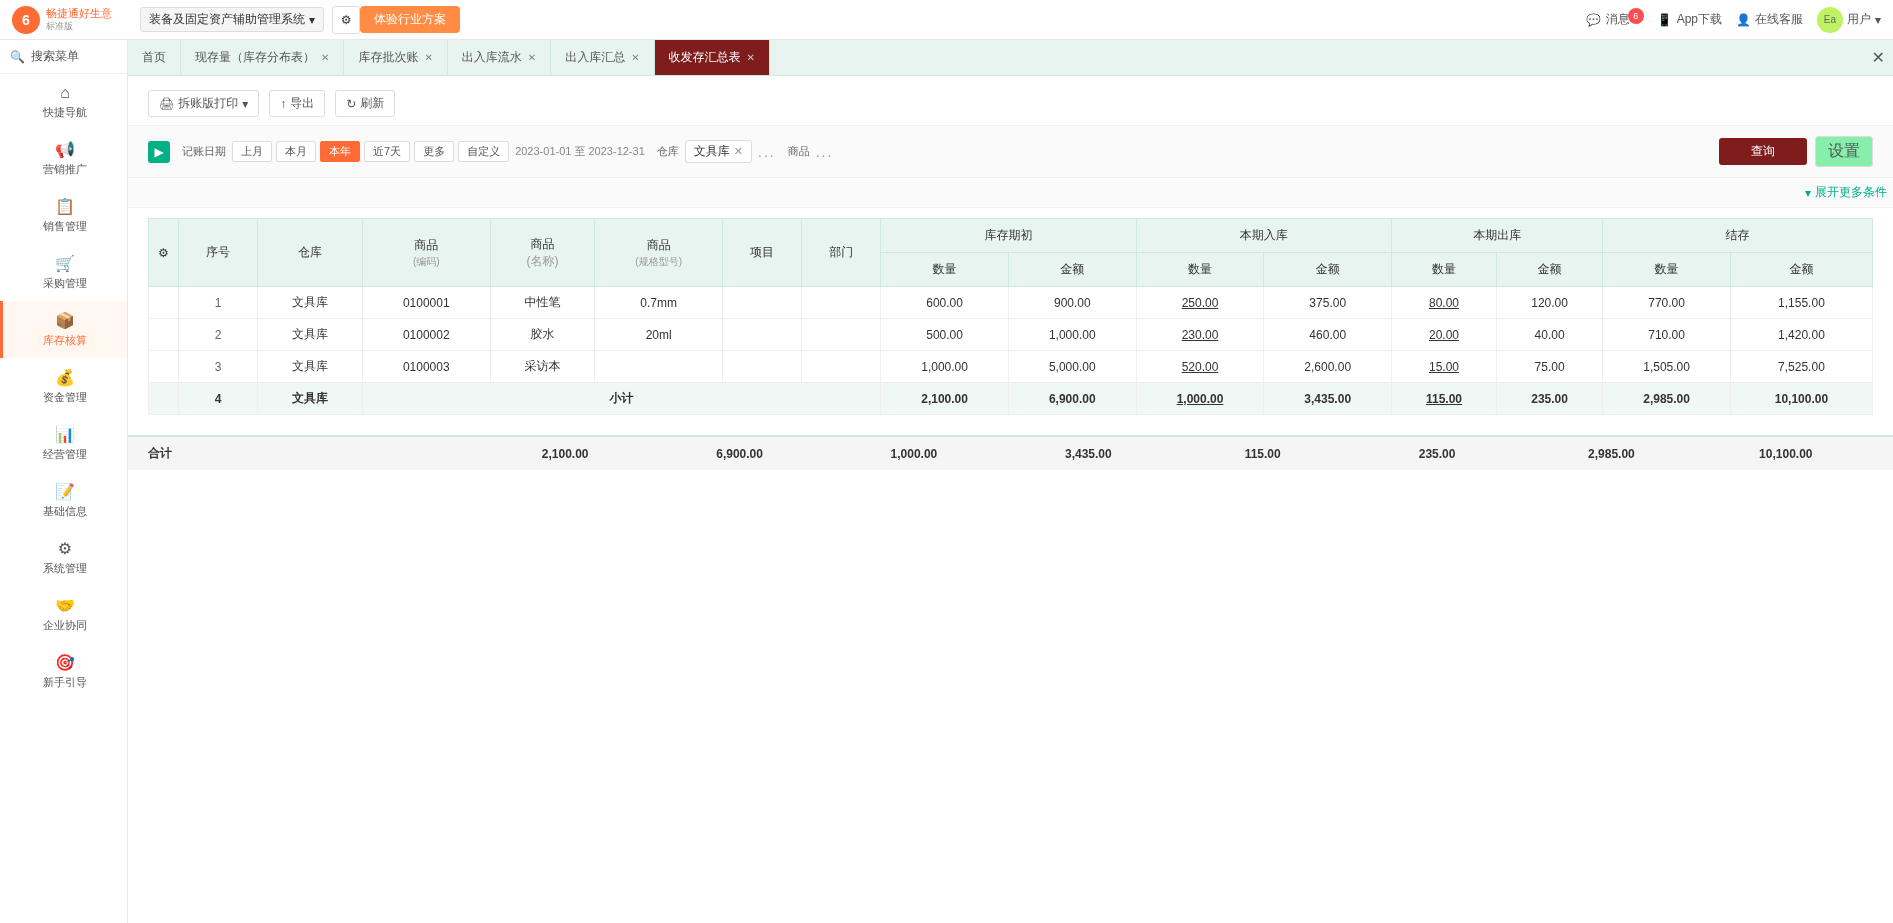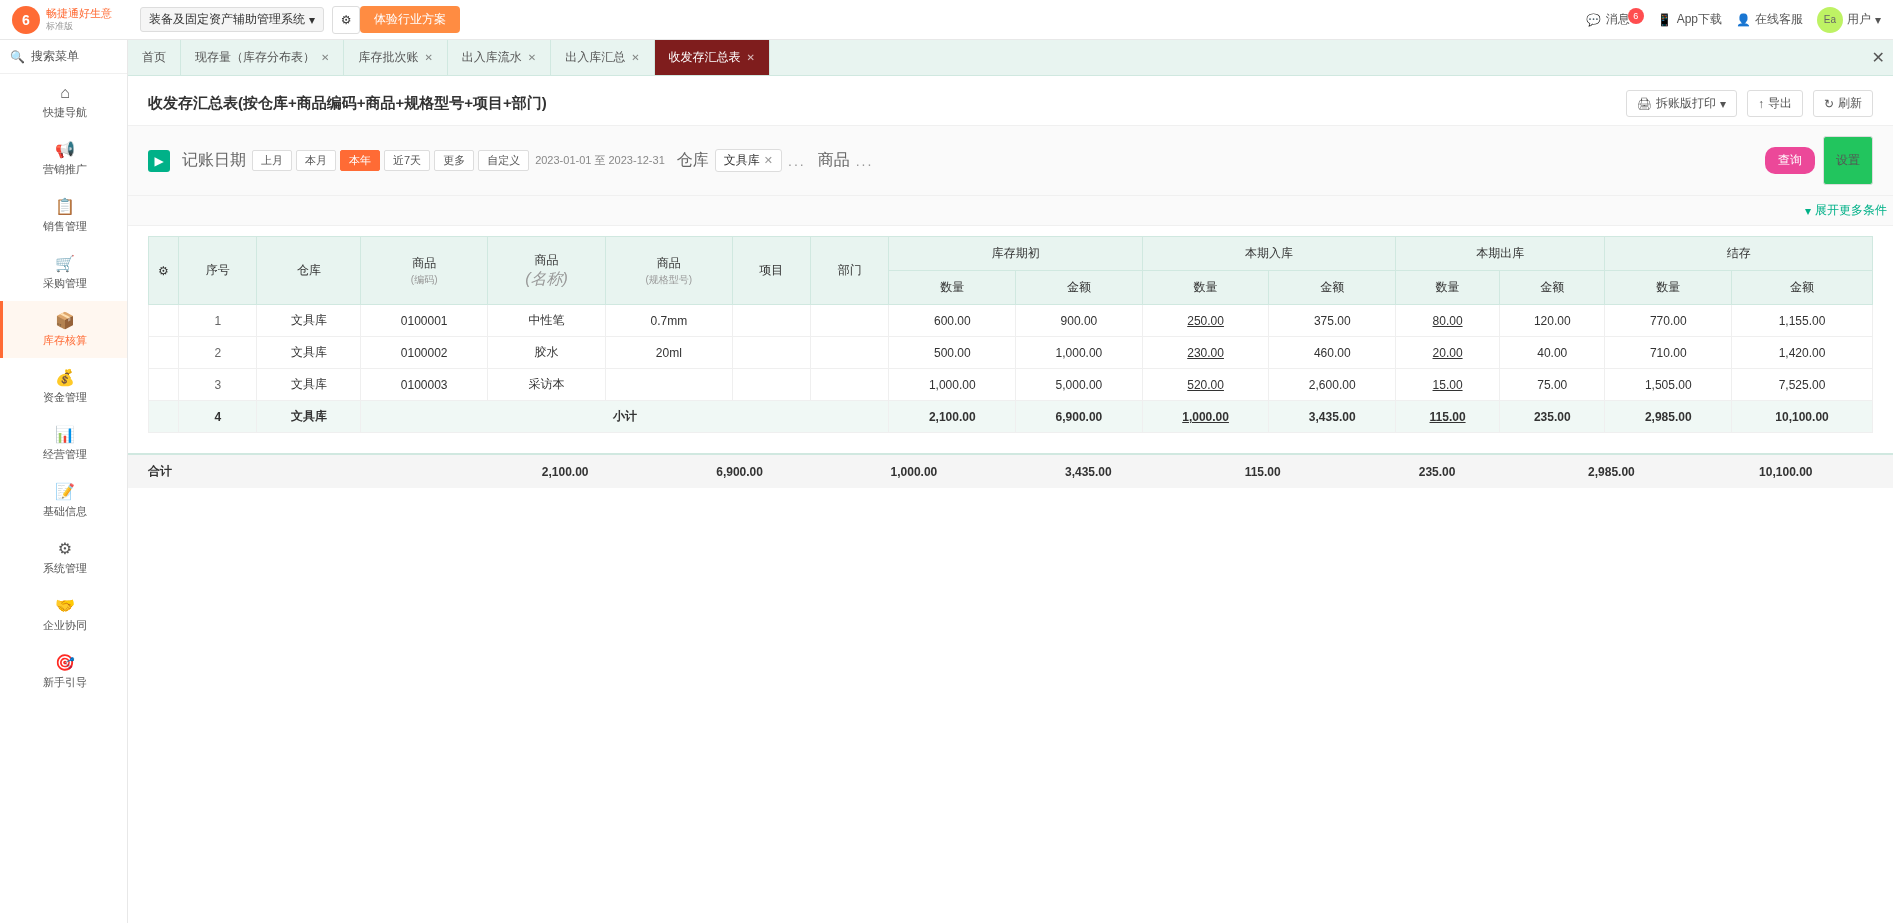--- a/index.html
+++ b/index.html
@@ -39,34 +39,34 @@
     .tab-bar-end { margin-left: auto; padding-right: 8px; cursor: pointer; color: #555; font-size: 16px; }
 
     
     .page-content { flex: 1; background: #fff; padding: 0; overflow-y: auto; }
     .page-title { font-size: 15px; font-weight: bold; color: #333; }
 
     
     .filter-bar { display: flex; align-items: center; padding: 10px 20px; background: #fafafa; border-bottom: 1px solid #f0f0f0; gap: 12px; flex-wrap: wrap; }
     .filter-arrow { background: #00b188; color: white; width: 22px; height: 22px; border-radius: 3px; display: flex; align-items: center; justify-content: center; cursor: pointer; flex-shrink: 0; }
     .filter-group { display: flex; align-items: center; gap: 6px; }
-    .filter-label { color: #666; font-size: 16px; }
+    .filter-label { color: #666; font-size: 11px; }
     .date-buttons { display: flex; gap: 4px; align-items: center; }
     .date-btn { padding: 2px 8px; border: 1px solid #ddd; border-radius: 2px; cursor: pointer; font-size: 11px; color: #555; background: #fff; }
     .date-btn.active { background: #ff6b35; color: white; border-color: #ff6b35; }
     .date-range { font-size: 11px; color: #888; }
     .warehouse-tag { display: flex; align-items: center; gap: 4px; background: #fff; border: 1px solid #ddd; border-radius: 3px; padding: 2px 8px; }
     .tag-close { cursor: pointer; color: #999; font-size: 11px; }
     .filter-more { color: #999; cursor: pointer; font-size: 14px; letter-spacing: 2px; }
     .expand-btn { display: flex; align-items: center; gap: 4px; color: #00b188; cursor: pointer; font-size: 12px; margin-left: auto; }
 
     
     .action-btn { display: flex; align-items: center; gap: 4px; padding: 4px 10px; border: 1px solid #ddd; border-radius: 3px; cursor: pointer; font-size: 12px; color: #555; background: #fff; }
-    .query-btn { background: #ec4899; color: white; border: none; border-radius: 10px; padding: 5px 13px; cursor: pointer; font-size: 12px; }
-    .set-btn { background: #22c55e; color: #555; border: 1px solid #ddd; border-radius: 3px; padding: 15px 12px; cursor: pointer; font-size: 12px; }
+    .query-btn { background: #7f1d1d; color: white; border: none; border-radius: 3px; padding: 5px 32px; cursor: pointer; font-size: 12px; }
+    .set-btn { background: #86efac; color: #555; border: 1px solid #ddd; border-radius: 3px; padding: 4px 12px; cursor: pointer; font-size: 16px; }
 
     
     .table-wrapper { padding: 0 20px 20px; }
     table { width: 100%; border-collapse: collapse; margin-top: 10px; }
     thead tr { background: #e8f4f0; }
     thead th { padding: 8px 6px; text-align: center; font-size: 12px; color: #333; font-weight: normal; border: 1px solid #d0e8e0; white-space: nowrap; }
     tbody tr { border-bottom: 1px solid #f0f0f0; }
     tbody tr.subtotal { background: #f0f8f5; font-weight: bold; }
     td { padding: 7px 6px; text-align: center; font-size: 12px; color: #333; border: 1px solid #efefef; }
     td.underline { text-decoration: underline; cursor: pointer; color: #333; }
@@ -194,21 +194,20 @@
         <div class="tab active">
           <span>收发存汇总表</span>
           <span class="tab-close">✕</span>
         </div>
         <div class="tab-bar-end">✕</div>
       </div>
 
       <div class="page-content">
 
         <div style="padding: 14px 20px 8px; display: flex; align-items: center; justify-content: space-between; border-bottom: 1px solid #f0f0f0;">
-          <h2 class="page-title">收发存汇总表(按仓库+商品编码+商品+规格型号+项目+部门)</h2>
           <div style="display: flex; align-items: center; gap: 10px;">
             <div class="action-btn">
               <span>🖨</span>
               <span>拆账版打印</span>
               <span>▾</span>
             </div>
             <div class="action-btn">
               <span>↑</span>
               <span>导出</span>
             </div>
@@ -261,21 +260,21 @@
         </div>
 
         <div class="table-wrapper">
           <table>
             <thead>
               <tr>
                 <th rowspan="2" class="settings-col">⚙</th>
                 <th rowspan="2">序号</th>
                 <th rowspan="2">仓库</th>
                 <th rowspan="2">商品<br><span style="font-size:10px;color:#999;margin-top:32px;">(编码)</span></th>
-                <th rowspan="2">商品<br><span style="font-size:16px;color:#999;font-style:italic;">(名称)</span></th>
+                <th rowspan="2">商品<br><span style="font-size:12px;color:#999;">(名称)</span></th>
                 <th rowspan="2">商品<br><span style="font-size:10px;color:#999;">(规格型号)</span></th>
                 <th rowspan="2">项目</th>
                 <th rowspan="2">部门</th>
                 <th colspan="2">库存期初</th>
                 <th colspan="2">本期入库</th>
                 <th colspan="2">本期出库</th>
                 <th colspan="2">结存</th>
               </tr>
               <tr>
                 <th>数量</th>

